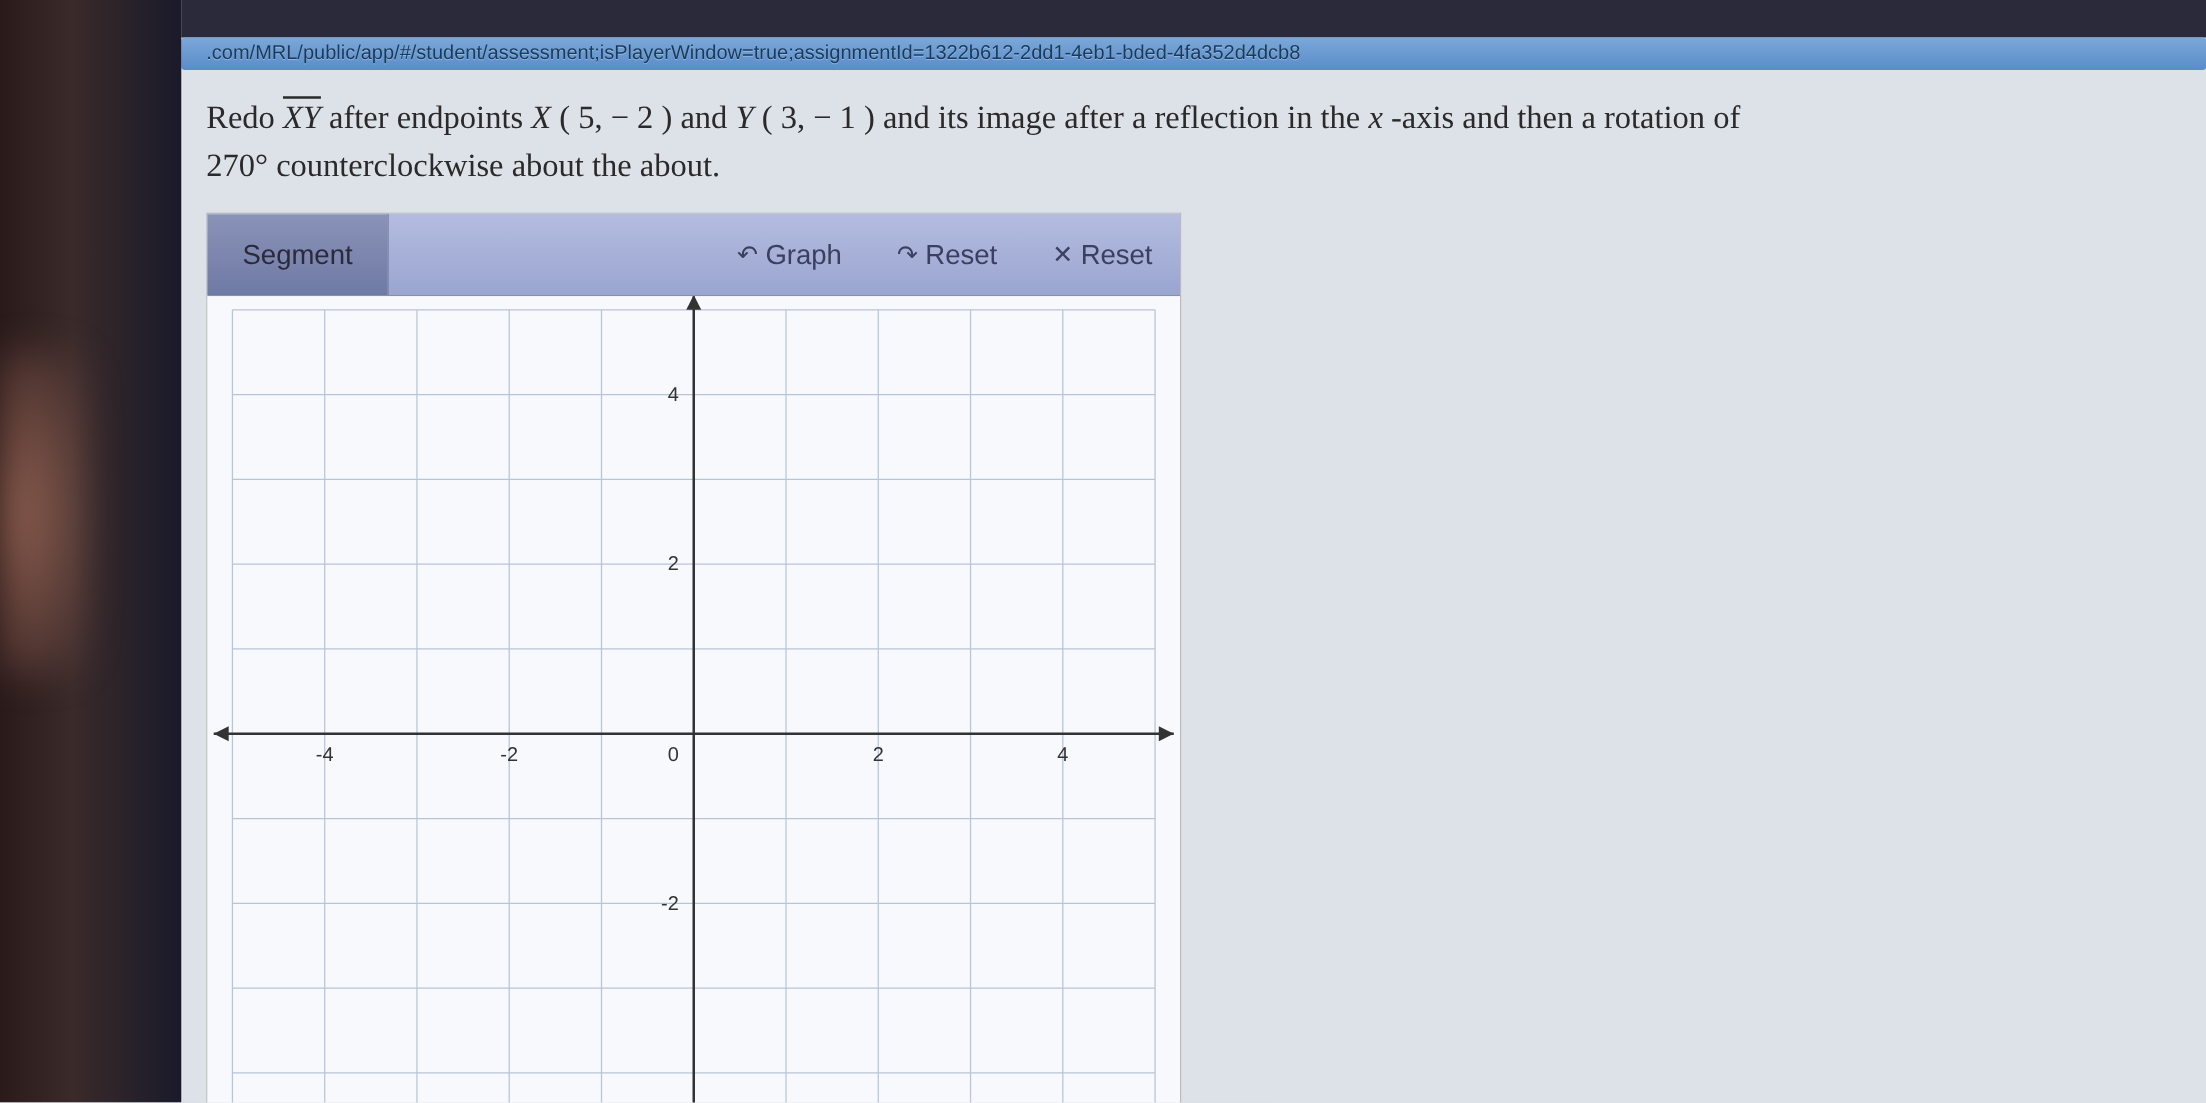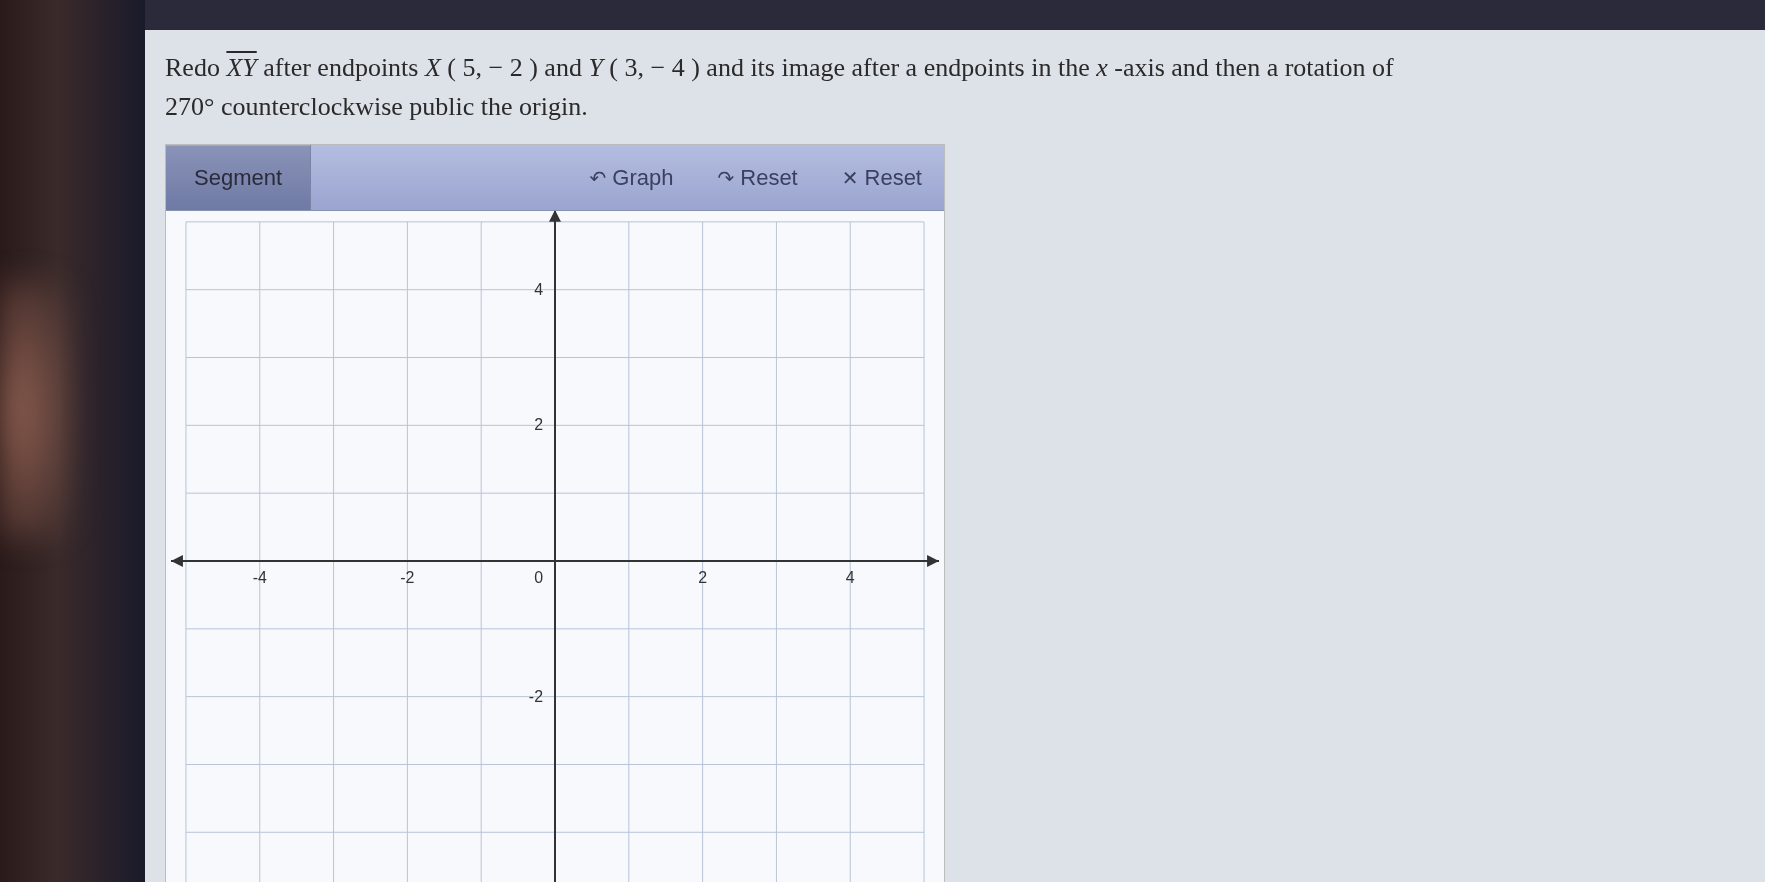--- a/index.html
+++ b/index.html
@@ -146,37 +146,38 @@
   </style>
 </head>
 <body>
 
 <div class="monitor-bezel-left"></div>
 <div class="finger-blur"></div>
 
 <div class="main-wrapper">
   <div class="browser-chrome">
   </div>
+  <div class="url-bar">.com/MRL/public/app/#/student/assessment;isPlayerWindow=true;assignmentId=1322b612-2dd1-4eb1-bded-4fa352d4dcb8</div>
 
   <div class="content-area">
     <div class="question-text">
       <span>Redo  </span>
       <span class="overline">XY</span>
       <span> after endpoints </span>
       <span class="math-var">X</span>
       <span class="math-point">( 5, − 2 )</span>
       <span> and </span>
       <span class="math-var">Y</span>
-      <span class="math-point">( 3, − 4 )</span>
-      <span>  and its image after a endpoints in the </span>
+      <span class="math-point">( 3, − 1 )</span>
+      <span>  and its image after a reflection in the </span>
       <span class="math-var">x</span>
       <span> -axis and then a rotation of </span>
       <br>
       <span>270°</span>
-      <span>  counterclockwise public the origin.</span>
+      <span>  counterclockwise about the about.</span>
     </div>
 
     <div class="graph-container">
       <div class="graph-toolbar">
         <div class="tool-button">
           <span>Segment</span>
         </div>
         <div class="toolbar-spacer"></div>
         <div class="toolbar-action">
           <span class="toolbar-icon">↶</span>

